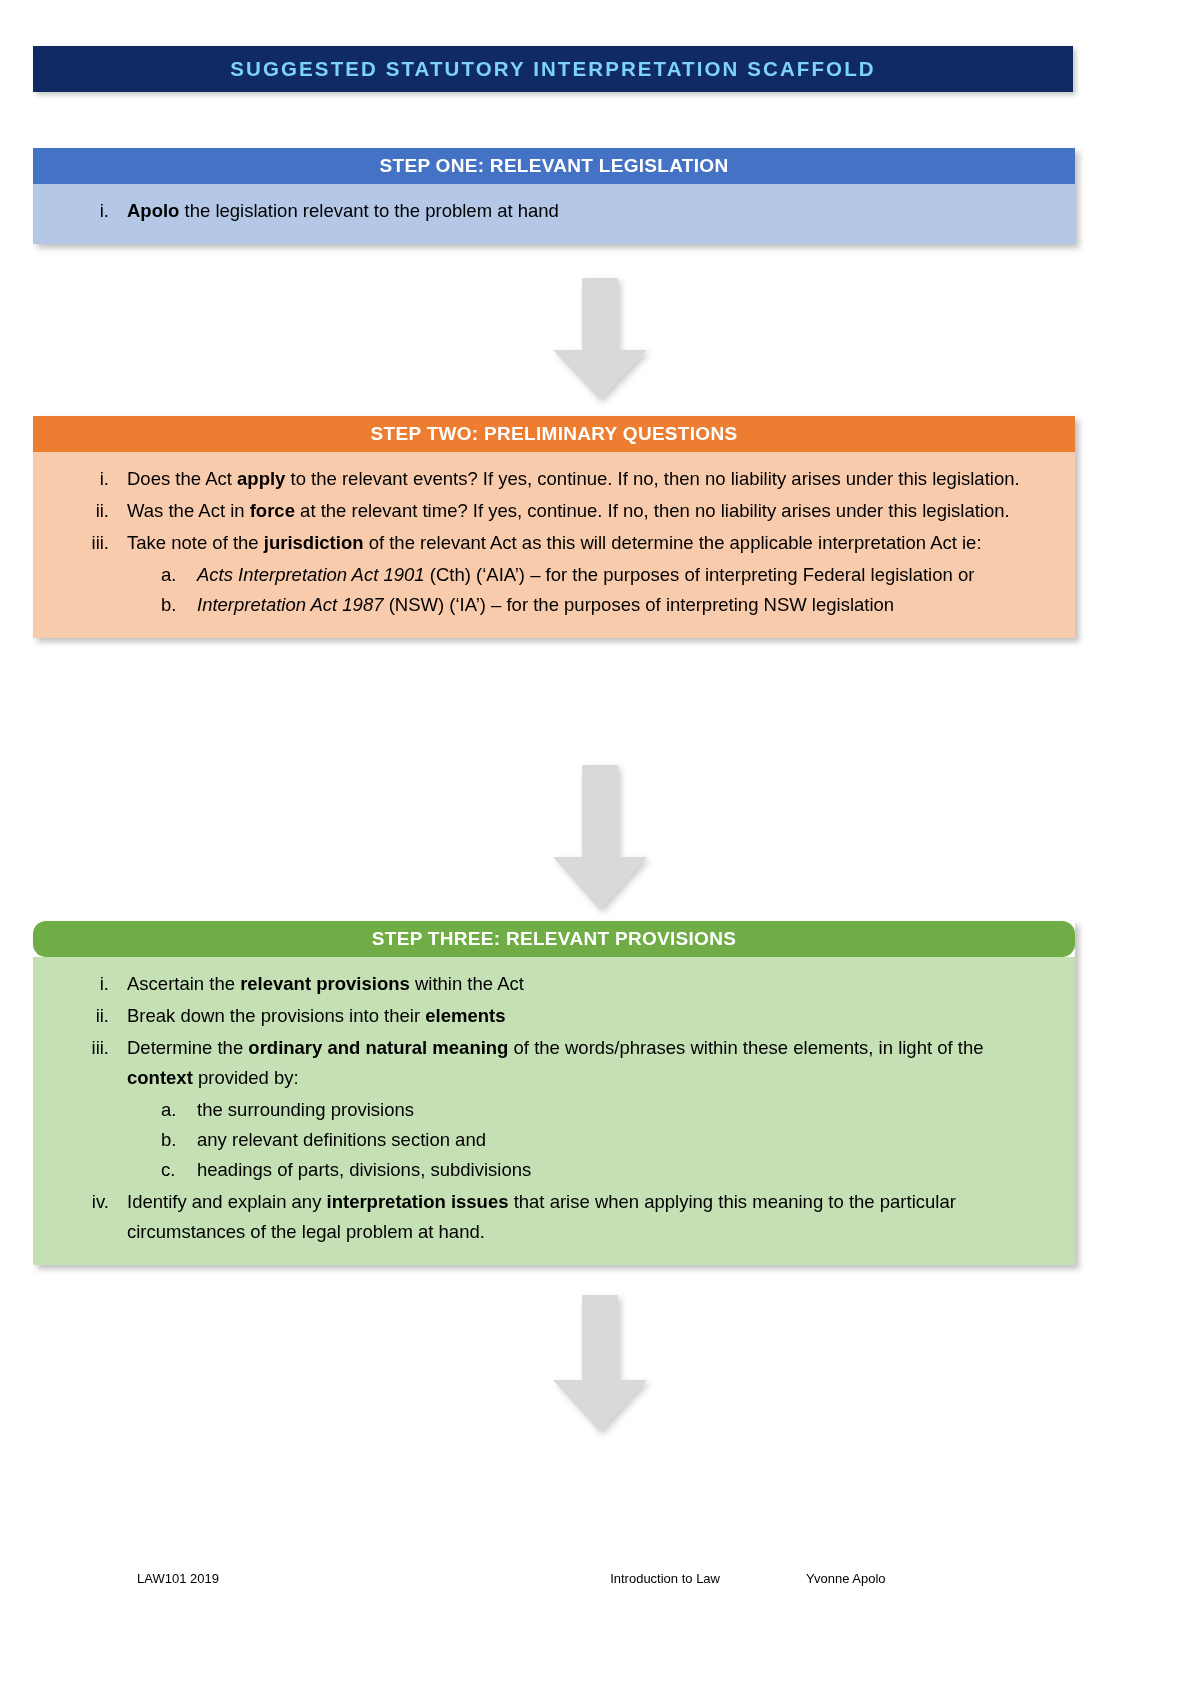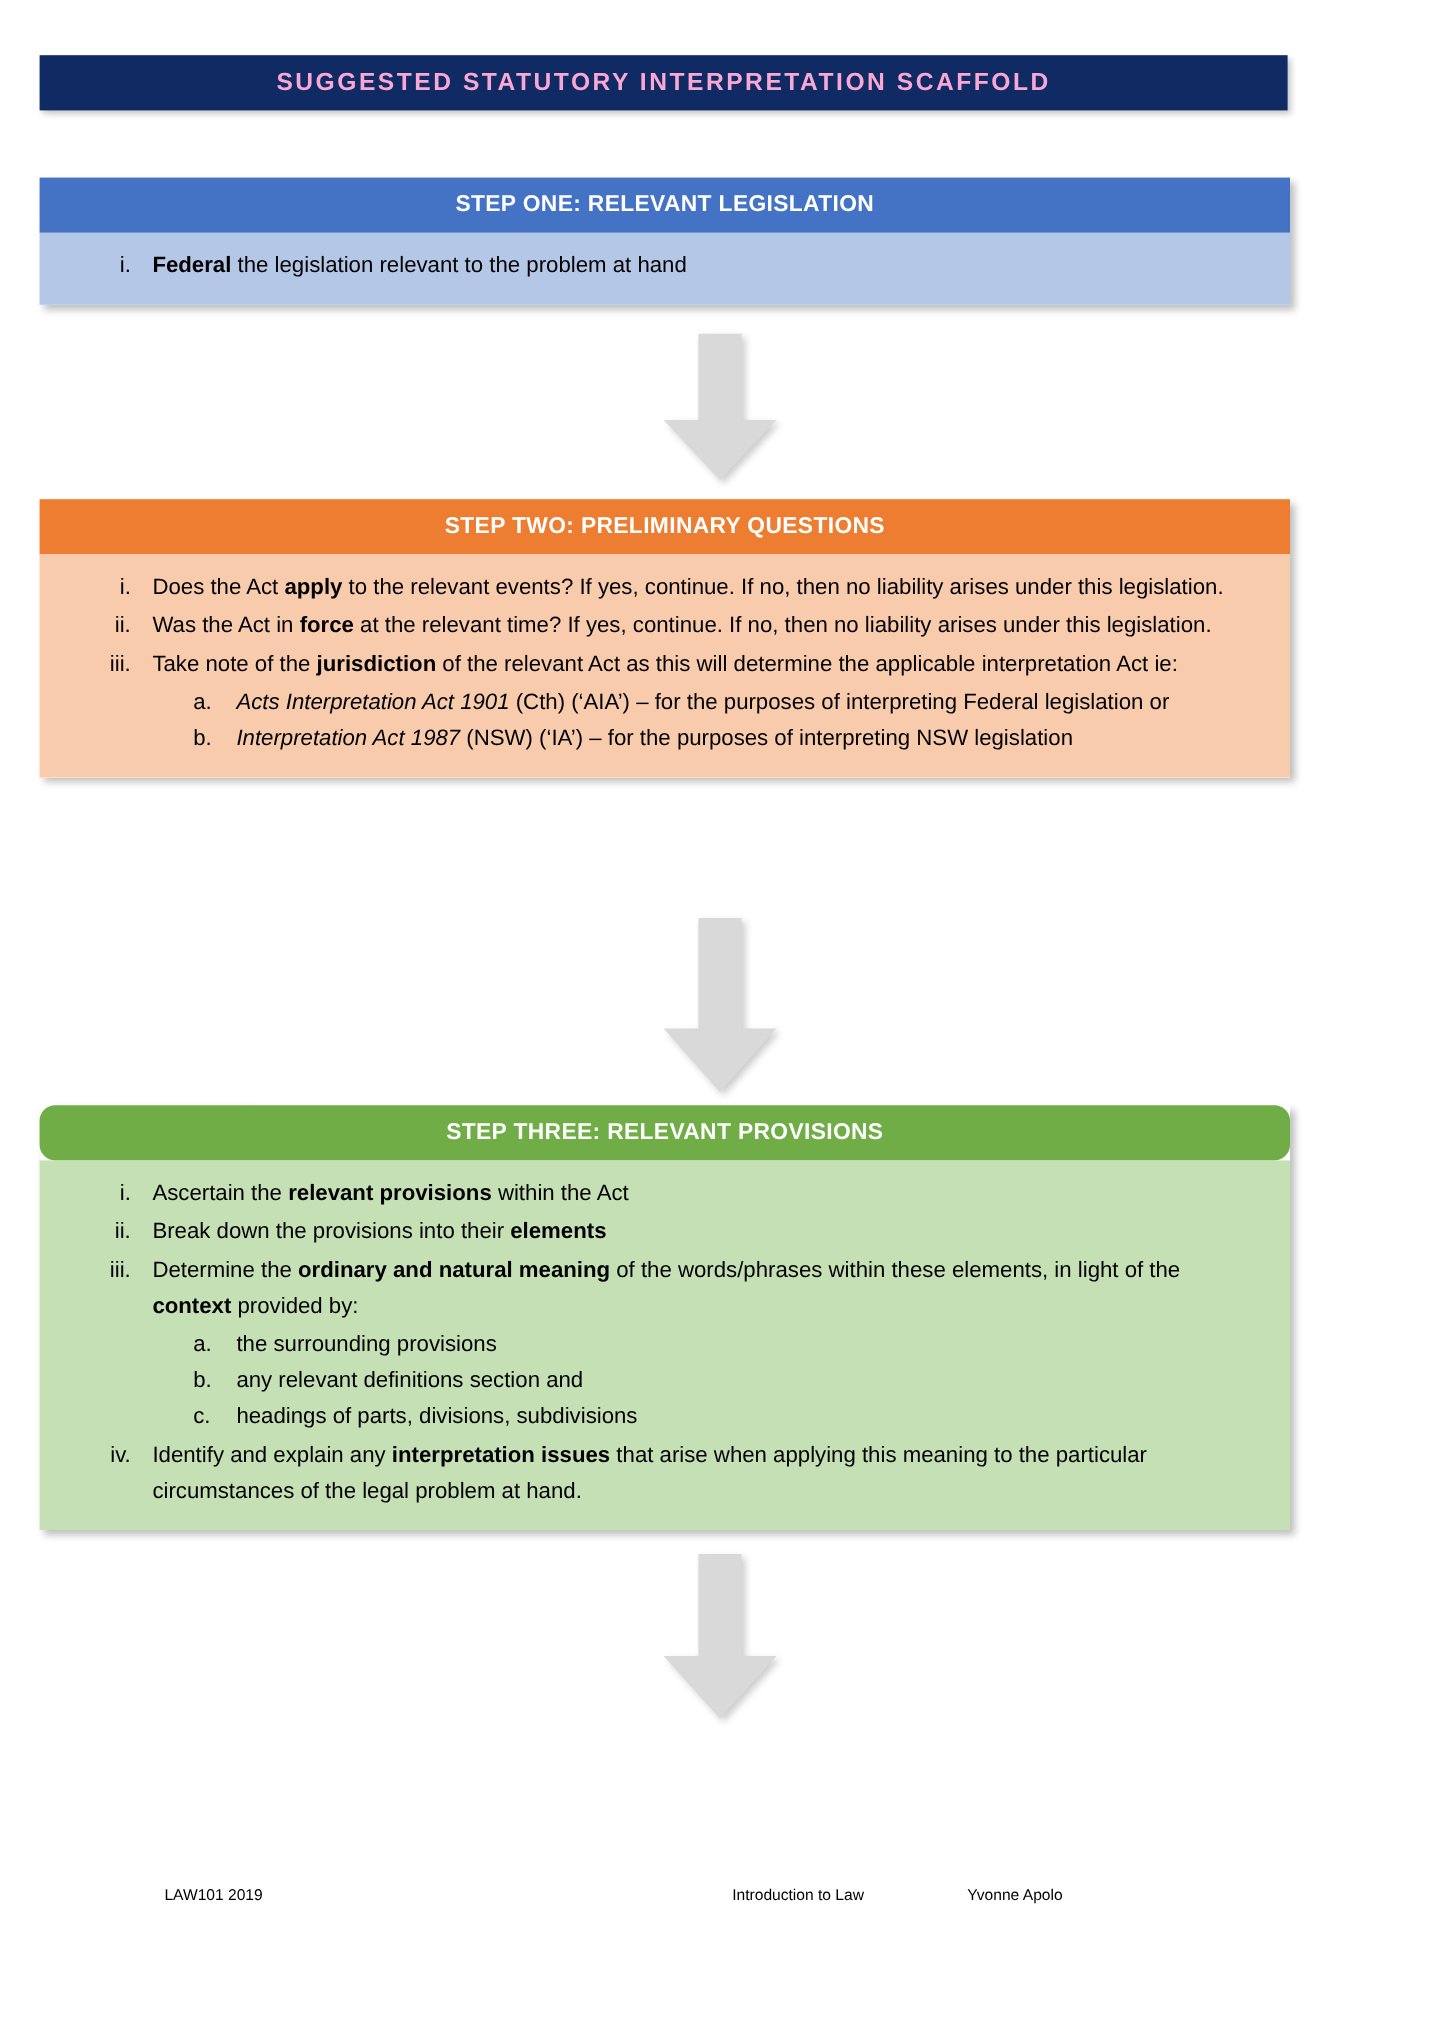--- a/index.html
+++ b/index.html
@@ -11,27 +11,27 @@
   .page{position:relative;width:1200px;height:1696px;overflow:hidden;}
 
   
   .title-banner{
     position:absolute;left:33px;top:46px;width:1040px;height:46px;
     background:#102a63;
     display:flex;align-items:center;justify-content:center;
     box-shadow:3px 3px 5px rgba(0,0,0,0.22);
   }
   .title-banner .t{
-    color:#f9a8d4;font-weight:bold;font-size:20.5px;letter-spacing:2.1px;
+    color:#7dd3fc;font-weight:bold;font-size:20.5px;letter-spacing:2.1px;
   }
 
   
   .step{position:absolute;left:33px;width:1042px;box-shadow:4px 4px 6px rgba(0,0,0,0.25);}
   .step-head{
-    height:46px;display:flex;align-items:center;justify-content:center;
+    height:36px;display:flex;align-items:center;justify-content:center;
     color:#ffffff;font-weight:bold;font-size:19px;letter-spacing:.3px;
   }
   .step-body{padding:12px 26px 16px 26px;}
 
   
   .blue .step-head{background:#4472c4;}
   .blue .step-body{background:#b4c7e7;}
   .orange .step-head{background:#ed7d31;justify-content:center;}
   .orange .step-body{background:#f8cbad;}
   .green .step-head{background:#70ad47;border-radius:13px;}
@@ -82,21 +82,21 @@
   </div>
 
   <div class="step blue" style="top:148px;">
     <div class="step-head">
       <span>STEP ONE: RELEVANT LEGISLATION</span>
     </div>
     <div class="step-body">
       <ol class="roman">
         <li>
           <span class="marker">i.</span>
-          <b>Federal</b><span> the legislation relevant to the problem at hand</span>
+          <b>Apolo</b><span> the legislation relevant to the problem at hand</span>
         </li>
       </ol>
     </div>
   </div>
 
   <div class="arrow" style="top:278px;">
     <svg width="110" height="125" viewBox="0 0 110 125" aria-hidden="true">
       <polygon points="37,0 73,0 73,72 102,72 55,122 8,72 37,72" fill="#d9d9d9"></polygon>
     </svg>
   </div>

